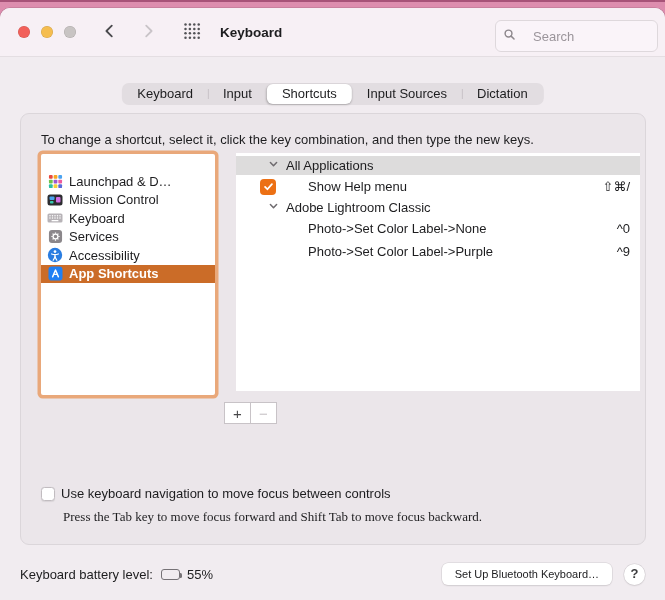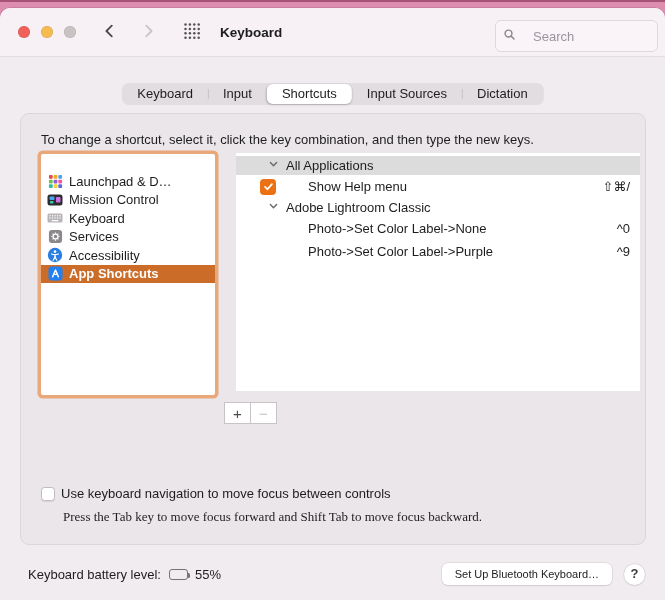--- a/index.html
+++ b/index.html
@@ -71,21 +71,21 @@
     font-family:"Liberation Sans",sans-serif; font-size:15px; line-height:19px; color:#48484a; }
   .pmbtn.minus { margin-left:-1px; color:#c7c2c6; }
 
   
   .kbnav { position:absolute; left:20px; top:372px; display:flex; align-items:center; gap:6px; }
   .small-cbx { width:14px; height:14px; border-radius:3.5px; background:#ffffff;
     border:1px solid #c1bcc0; box-shadow:0 .5px 1px rgba(0,0,0,.08); }
   .kbnav-sub { position:absolute; left:42px; top:395px;font-family:Liberation Serif, serif; }
 
   
-  .footer { position:absolute; left:8px; right:0; top:554px; height:24px;
+  .footer { position:absolute; left:0; right:0; top:554px; height:24px;
     display:flex; align-items:center; padding:0 20px; }
   .battery { position:relative; width:19px; height:11px; border:1px solid #767276;
     border-radius:3px; margin:0 7px 0 8px; padding:1.5px; }
   .battery::after { content:''; position:absolute; right:-3.5px; top:3px; width:2px; height:5px;
     background:#767276; border-radius:0 1.5px 1.5px 0; }
   .battery-fill { height:100%; background:#3a3a3c; border-radius:1px; }
   .spacer { flex:1; }
   .setup-btn { height:22px; padding:0 13px; background:#ffffff; border:none; border-radius:6px;
     font-family:"Liberation Sans",sans-serif; font-size:11px; color:#1d1d1f;
     box-shadow:0 0 0 .5px #d2cdd1, 0 1px 1.5px rgba(0,0,0,.12); }

